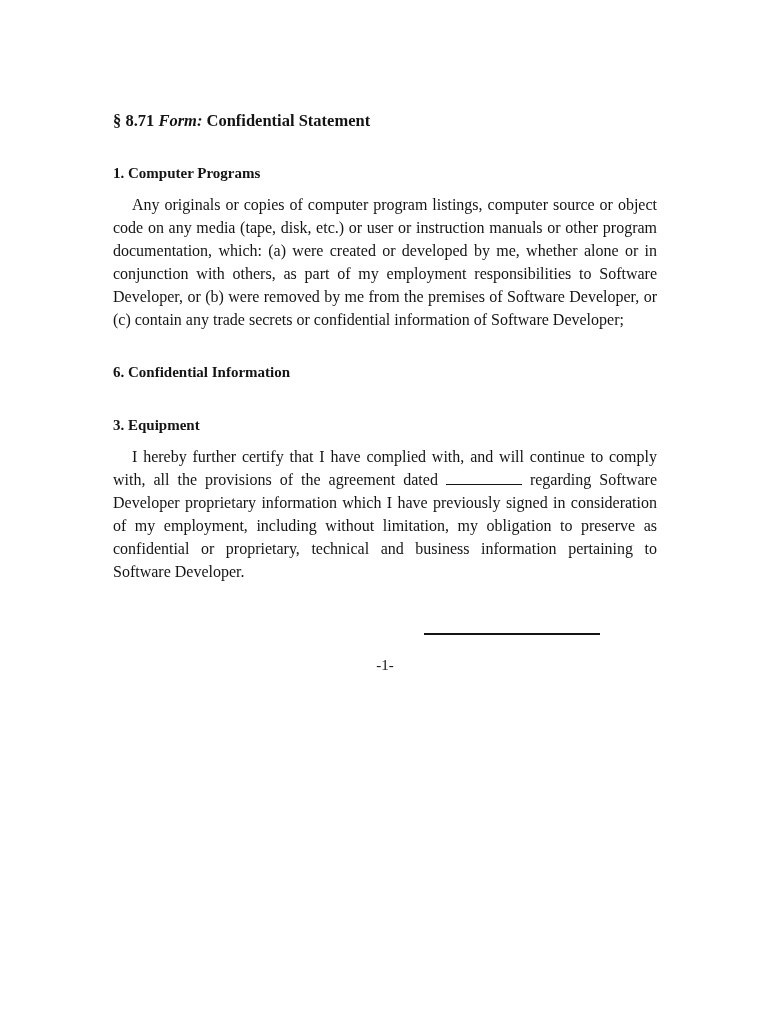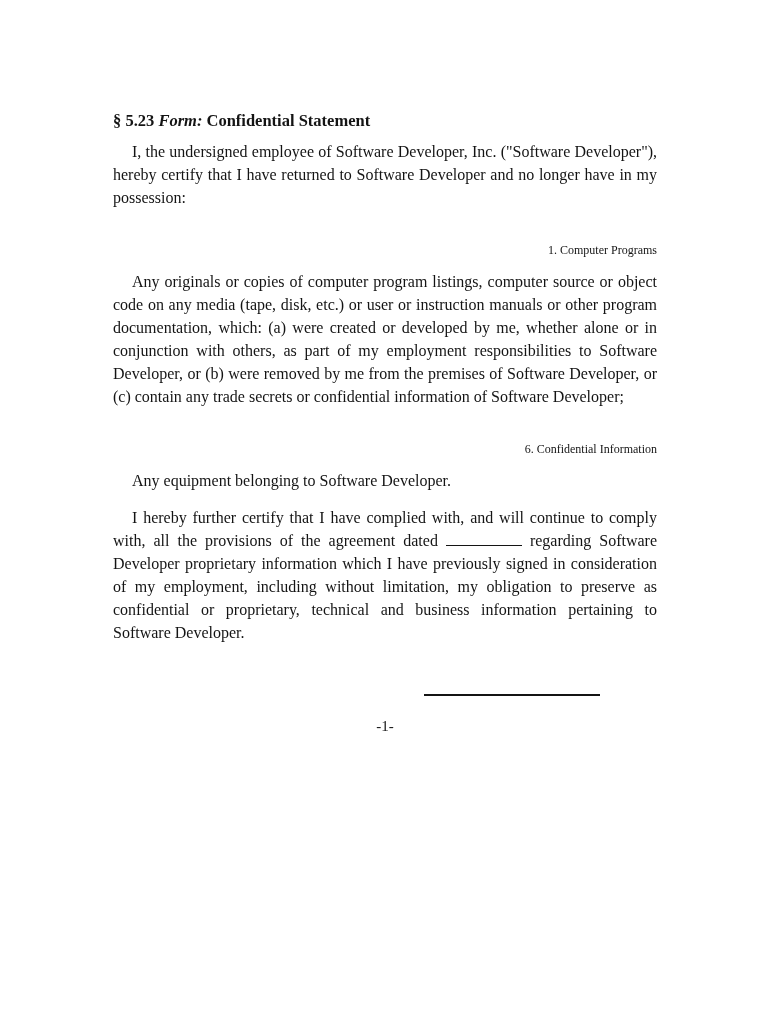--- a/index.html
+++ b/index.html
@@ -32,24 +32,24 @@
     margin-top: 20px;
   }
   p.body-par {
     font-size: 16px;
     line-height: 23px;
     text-align: justify;
     text-indent: 19px;
     margin: 0 0 14px 0;
   }
   h3.section-heading {
-    font-size: 12px;
+    font-size: 15px;
     line-height: 23px;
-    font-weight: normal;
-    text-align: right;
+    font-weight: bold;
+    text-align: left;
     margin: 30px 0 8px 0;
   }
   .blank-line {
     display: inline-block;
     width: 76px;
     height: 13px;
     border-bottom: 1.6px solid #141414;
     vertical-align: baseline;
   }
   .signature-line {
@@ -65,33 +65,32 @@
     text-align: center;
     margin-top: 20px;
   }
 </style>
 </head>
 <body>
 
 <div class="doc-page">
 
   <div class="doc-title">
-    <span>§ 5.23</span>
+    <span>§ 8.71</span>
     <span class="form-label">Form:</span>
     <span>Confidential Statement</span>
   </div>
 
-  <p class="body-par">I, the undersigned employee of Software Developer, Inc. ("Software Developer"), hereby certify that I have returned to Software Developer and no longer have in my possession:</p>
 
   <h3 class="section-heading">1. Computer Programs</h3>
   <p class="body-par">Any originals or copies of computer program listings, computer source or object code on any media (tape, disk, etc.) or user or instruction manuals or other program documentation, which: (a) were created or developed by me, whether alone or in conjunction with others, as part of my employment responsibilities to Software Developer, or (b) were removed by me from the premises of Software Developer, or (c) contain any trade secrets or confidential information of Software Developer;</p>
 
   <h3 class="section-heading">6. Confidential Information</h3>
 
-  <p class="body-par">Any equipment belonging to Software Developer.</p>
+  <h3 class="section-heading">3. Equipment</h3>
 
   <p class="body-par"><span>I hereby further certify that I have complied with, and will continue to comply with, all the provisions of the agreement dated</span> <span class="blank-line"></span> <span>regarding Software Developer proprietary information which I have previously signed in consideration of my employment, including without limitation, my obligation to preserve as confidential or proprietary, technical and business information pertaining to Software Developer.</span></p>
 
   <div class="signature-line"></div>
 
   <div class="page-number">-1-</div>
 
 </div>
 
 </body></html>

